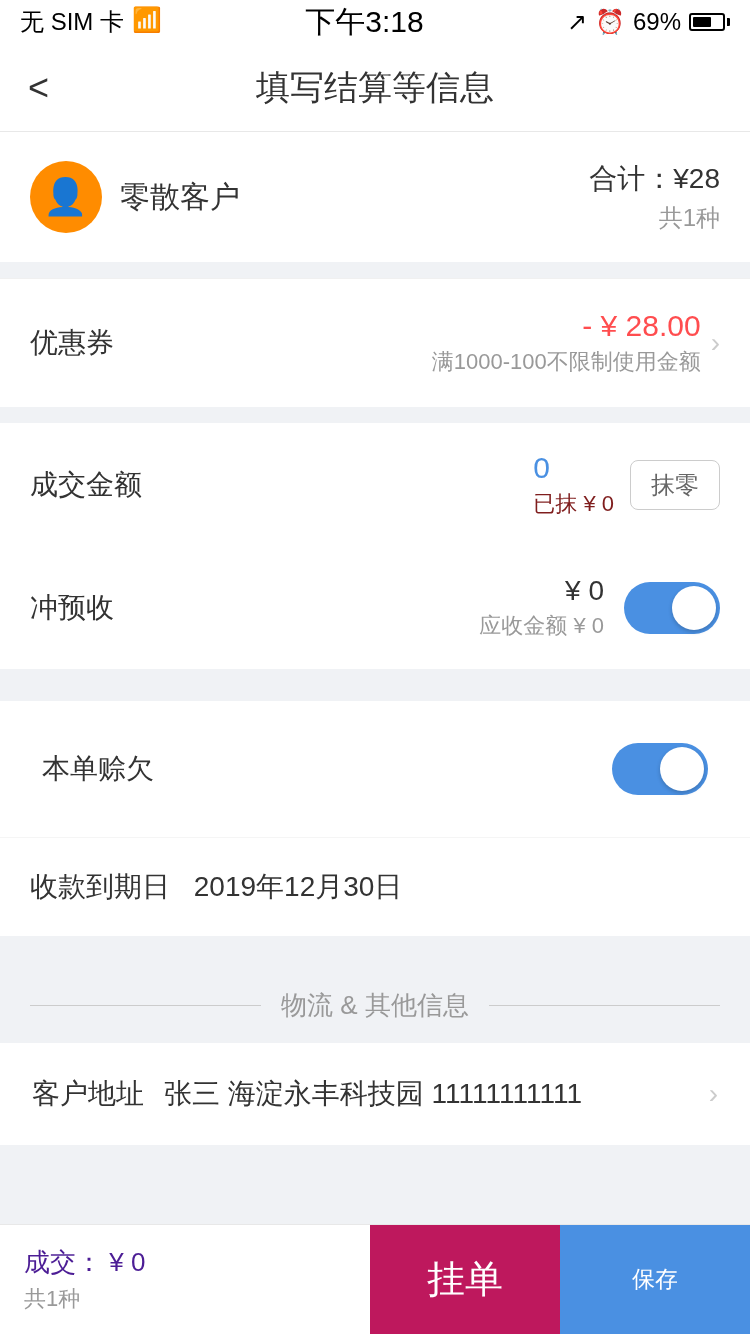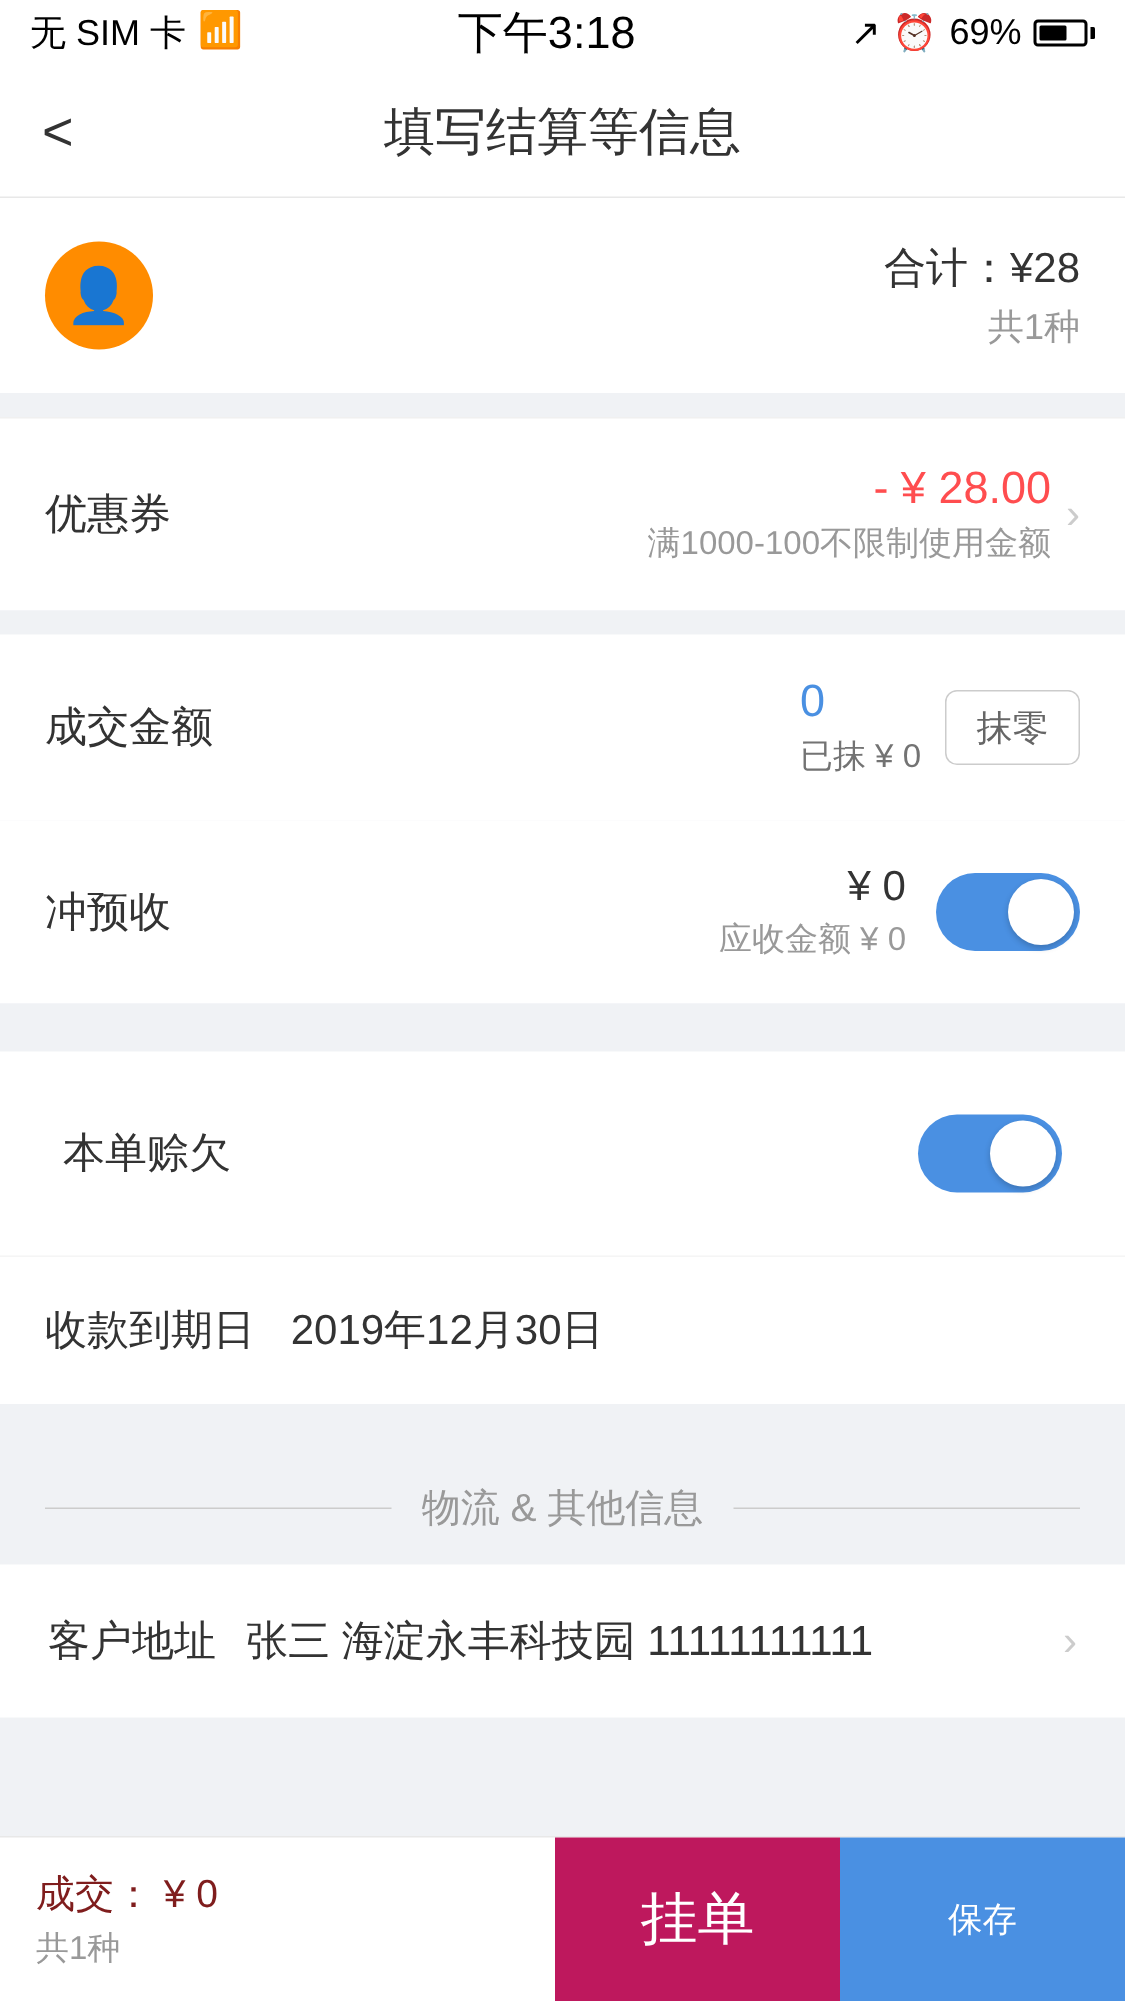--- a/index.html
+++ b/index.html
@@ -133,21 +133,21 @@
       display: flex;
       align-items: center;
       justify-content: space-between;
       padding: 28px 0;
       border-bottom: 1px solid #f5f5f5;
     }
     .transaction-row:last-child { border-bottom: none; }
     .row-label { font-size: 28px; color: #333; }
     .row-right { display: flex; align-items: center; gap: 16px; }
     .amount-value { font-size: 30px; color: #4a90e2; font-weight: 500; }
-    .amount-sub { font-size: 22px; color: #737373; margin-top: 4px; text-align: right; }
+    .amount-sub { font-size: 22px; color: #7f1d1d; margin-top: 4px; text-align: right; }
     .rounding-btn {
       border: 1px solid #ccc;
       border-radius: 8px;
       padding: 8px 20px;
       font-size: 24px;
       color: #666;
       background: #fff;
       cursor: pointer;
     }
 
@@ -244,21 +244,21 @@
       background: #fff;
       border-top: 1px solid #e8e8e8;
     }
     .bottom-summary {
       flex: 1;
       display: flex;
       flex-direction: column;
       justify-content: center;
       padding: 0 24px;
     }
-    .bottom-deal { font-size: 26px; color: #7f1d1d; }
+    .bottom-deal { font-size: 26px; color: #4c1d95; }
     .bottom-count { font-size: 22px; color: #999; margin-top: 4px; }
     .btn-hangup {
       width: 190px;
       background: #be185d;
       color: #fff;
       font-size: 38px;
       display: flex;
       align-items: center;
       justify-content: center;
       cursor: pointer;
@@ -301,20 +301,21 @@
   <span class="nav-title">填写结算等信息</span>
 </div>
 
 <div class="content">
 
   <div class="customer-section">
     <div class="customer-left">
       <div class="customer-avatar">
         <span>👤</span>
       </div>
+      <span class="customer-name">零散客户</span>
     </div>
     <div class="customer-right">
       <div class="total-amount">合计：¥28</div>
       <div class="total-count">共1种</div>
     </div>
   </div>
 
   <div class="coupon-section">
     <span class="coupon-label">优惠券</span>
     <div class="coupon-right-wrap">

